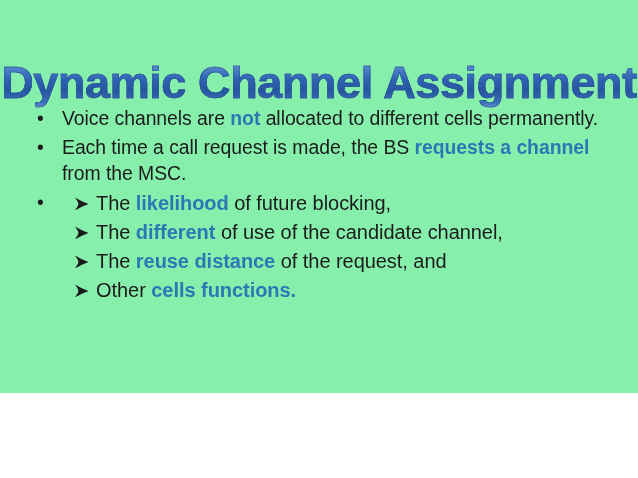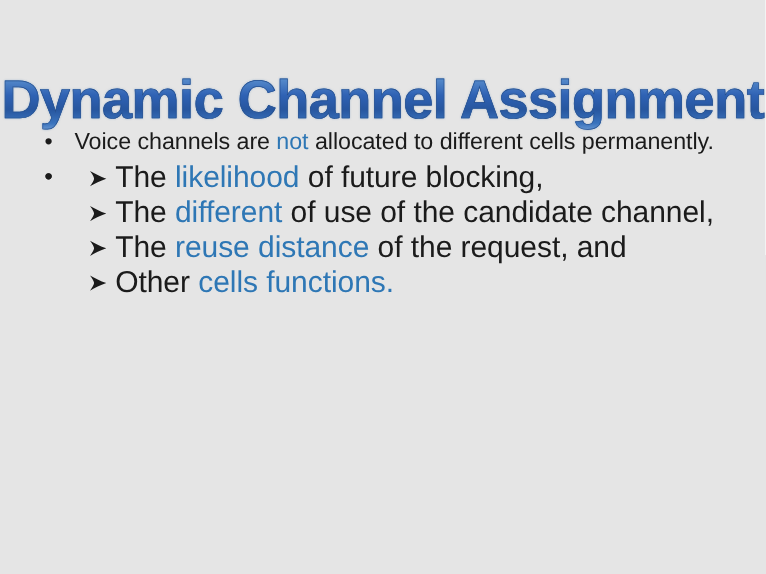--- a/index.html
+++ b/index.html
@@ -12,22 +12,22 @@
     width: 638px;
     height: 478px;
     overflow: hidden;
     font-family: "Liberation Sans", sans-serif;
     -webkit-font-smoothing: antialiased;
   }
 
   #slide {
     position: relative;
     width: 638px;
-    height: 478px;
-    background: #e5e5e5;
+    height: 393px;
+    background: #86efac;
     box-sizing: border-box;
   }
 
   
   #slide-title {
     position: absolute;
     left: 0;
     top: 24px;
     width: 638px;
     text-align: center;
@@ -93,21 +93,21 @@
   
   ul.level2 {
     list-style: none;
     margin: 2px 0 0 0;
     padding: 0;
   }
 
   li.sub-item {
     position: relative;
     padding-left: 68px;
-    font-size: 25px;
+    font-size: 20px;
     line-height: 29px;
     color: #1b1b1b;
     letter-spacing: -0.05px;
   }
 
   li.sub-item > .arrow-marker {
     position: absolute;
     left: 46px;
     top: 0;
     width: 18px;
@@ -117,39 +117,40 @@
   }
 
   li.sub-item > .arrow-marker svg {
     position: absolute;
     left: 0;
     top: 8px;
   }
 
   .hl {
     color: #2e77b5;
+    font-weight: bold;
   }
 
   .txt {
     display: inline;
     margin-top: 16px;
   }
 </style>
 </head>
 <body>
 
 <div id="slide">
 
   <h1 id="slide-title">Dynamic Channel Assignment</h1>
 
   <div id="content">
 
     <ul class="level1" id="level1-list">
         <li class="bullet-item"><span class="bullet-marker">•</span><span><span class="txt">Voice channels are </span><span class="txt hl">not</span><span class="txt"> allocated to different cells permanently.</span></span></li>
-        <li class="bullet-item"><span class="bullet-marker">•</span></li>
+        <li class="bullet-item"><span class="bullet-marker">•</span><span><span class="txt">Each time a call request is made, the BS </span><span class="txt hl">requests a channel</span><span class="txt"> from the MSC.</span></span></li>
         <li class="bullet-item"><span class="bullet-marker">•</span></li>
       </ul>
 
     <ul class="level2" id="level2-list">
         <li class="sub-item"><span class="arrow-marker">
             <svg width="17" height="14" viewBox="0 0 17 14" xmlns="http://www.w3.org/2000/svg">
               <path d="M1 0.6 C5.2 3.0 9.4 5.2 14.6 6.9 C9.4 8.6 5.2 10.9 1 13.3 C3.0 10.3 4.2 8.6 4.4 6.9 C4.2 5.2 3.0 3.4 1 0.6 Z" fill="#1b1b1b"></path>
             </svg>
           </span><span><span class="txt">The </span><span class="txt hl">likelihood</span><span class="txt"> of future blocking,</span></span></li>
         <li class="sub-item"><span class="arrow-marker">

